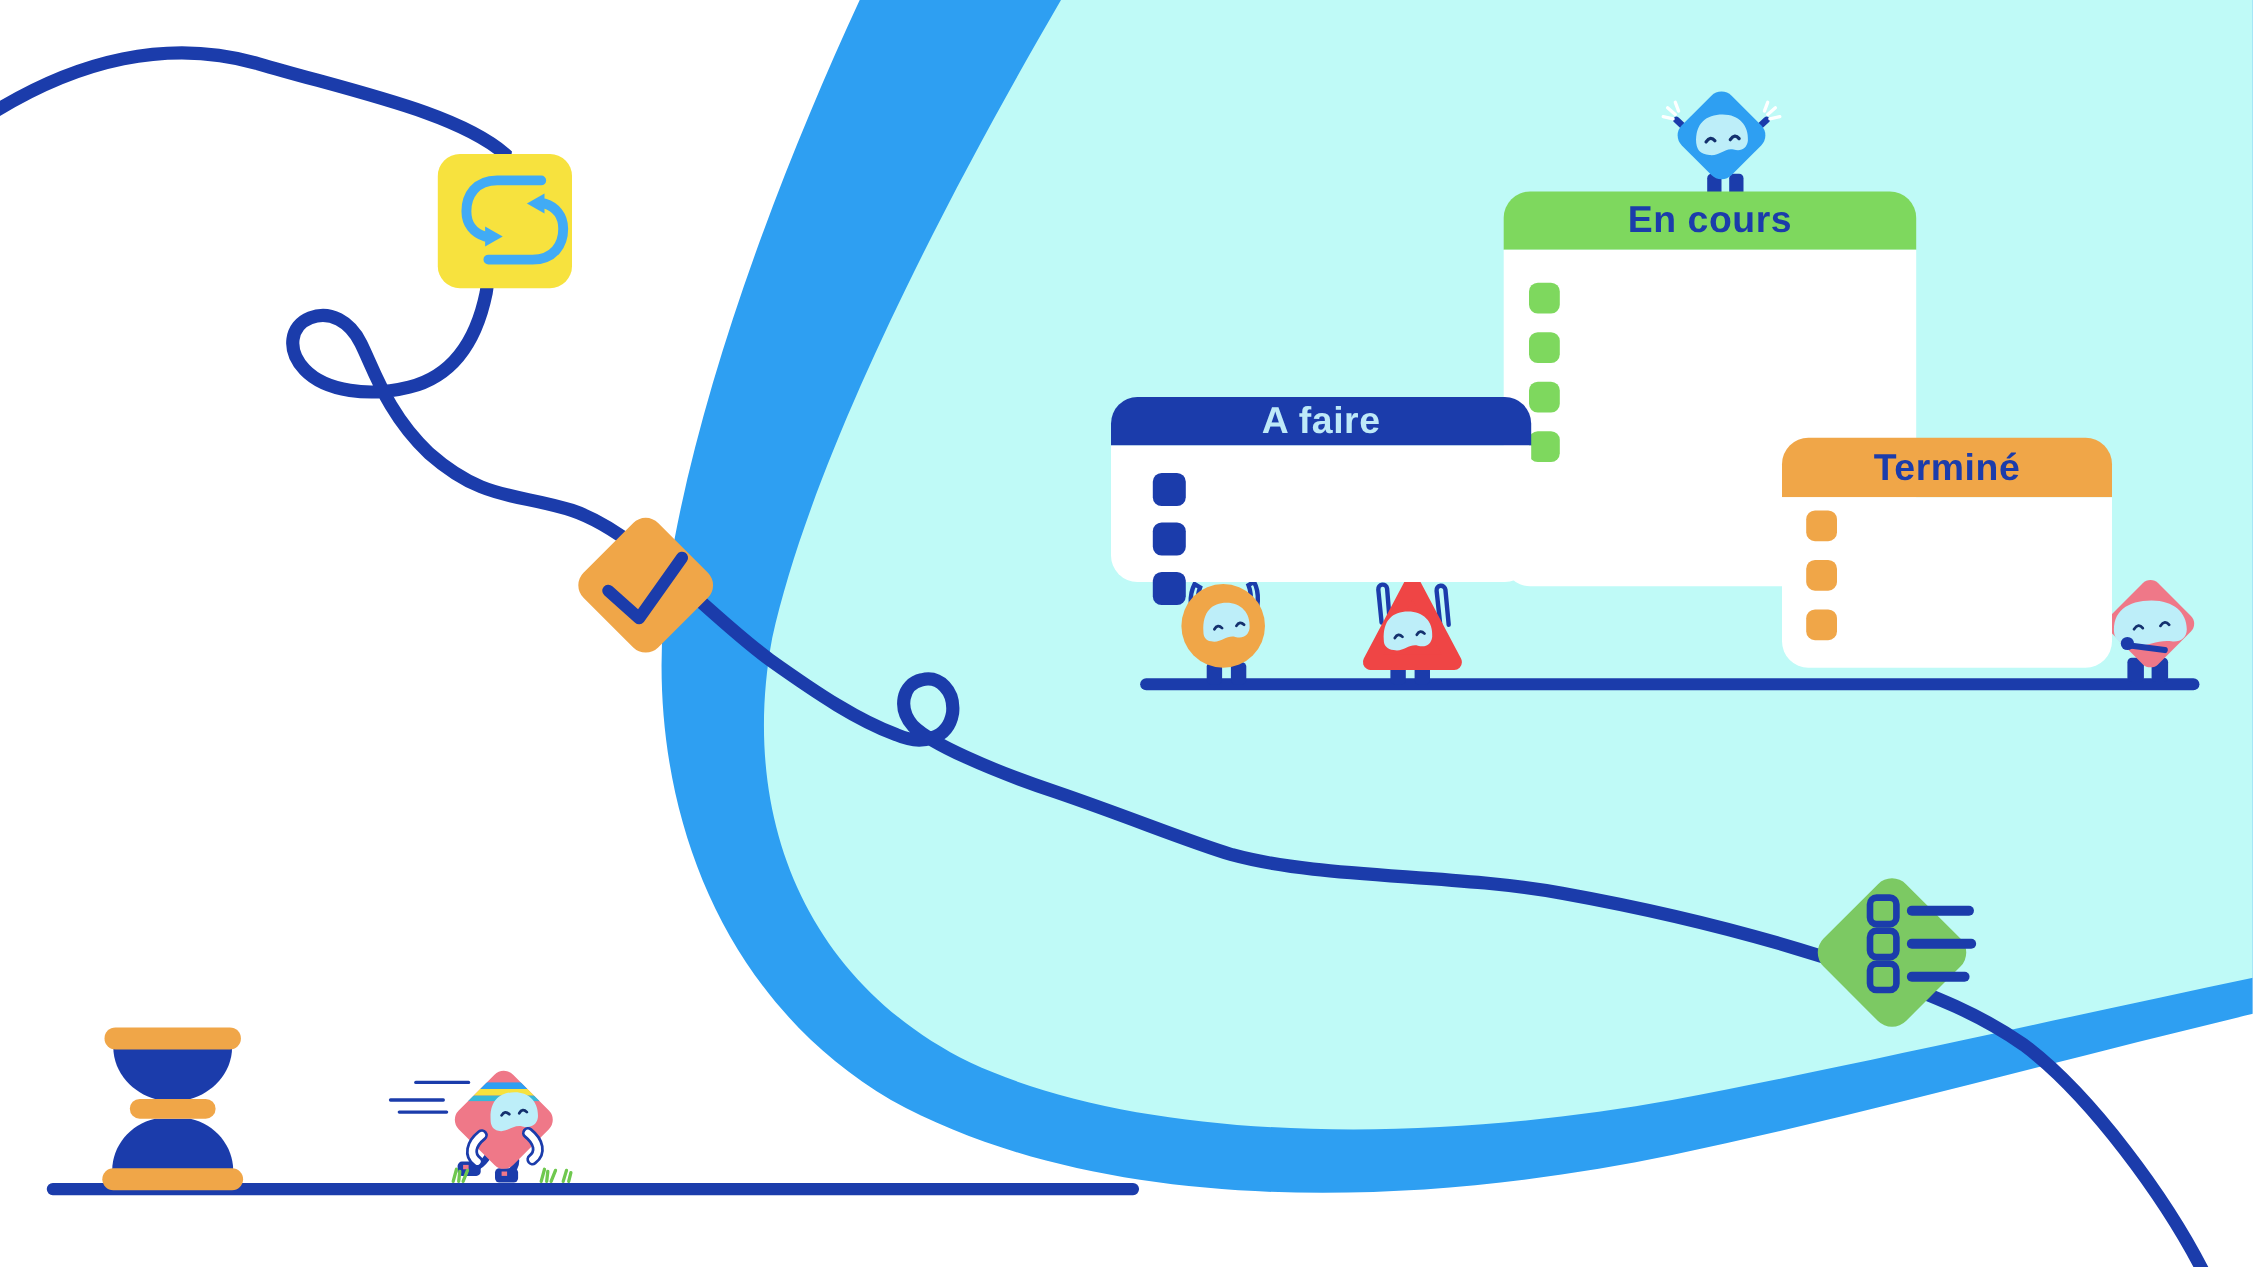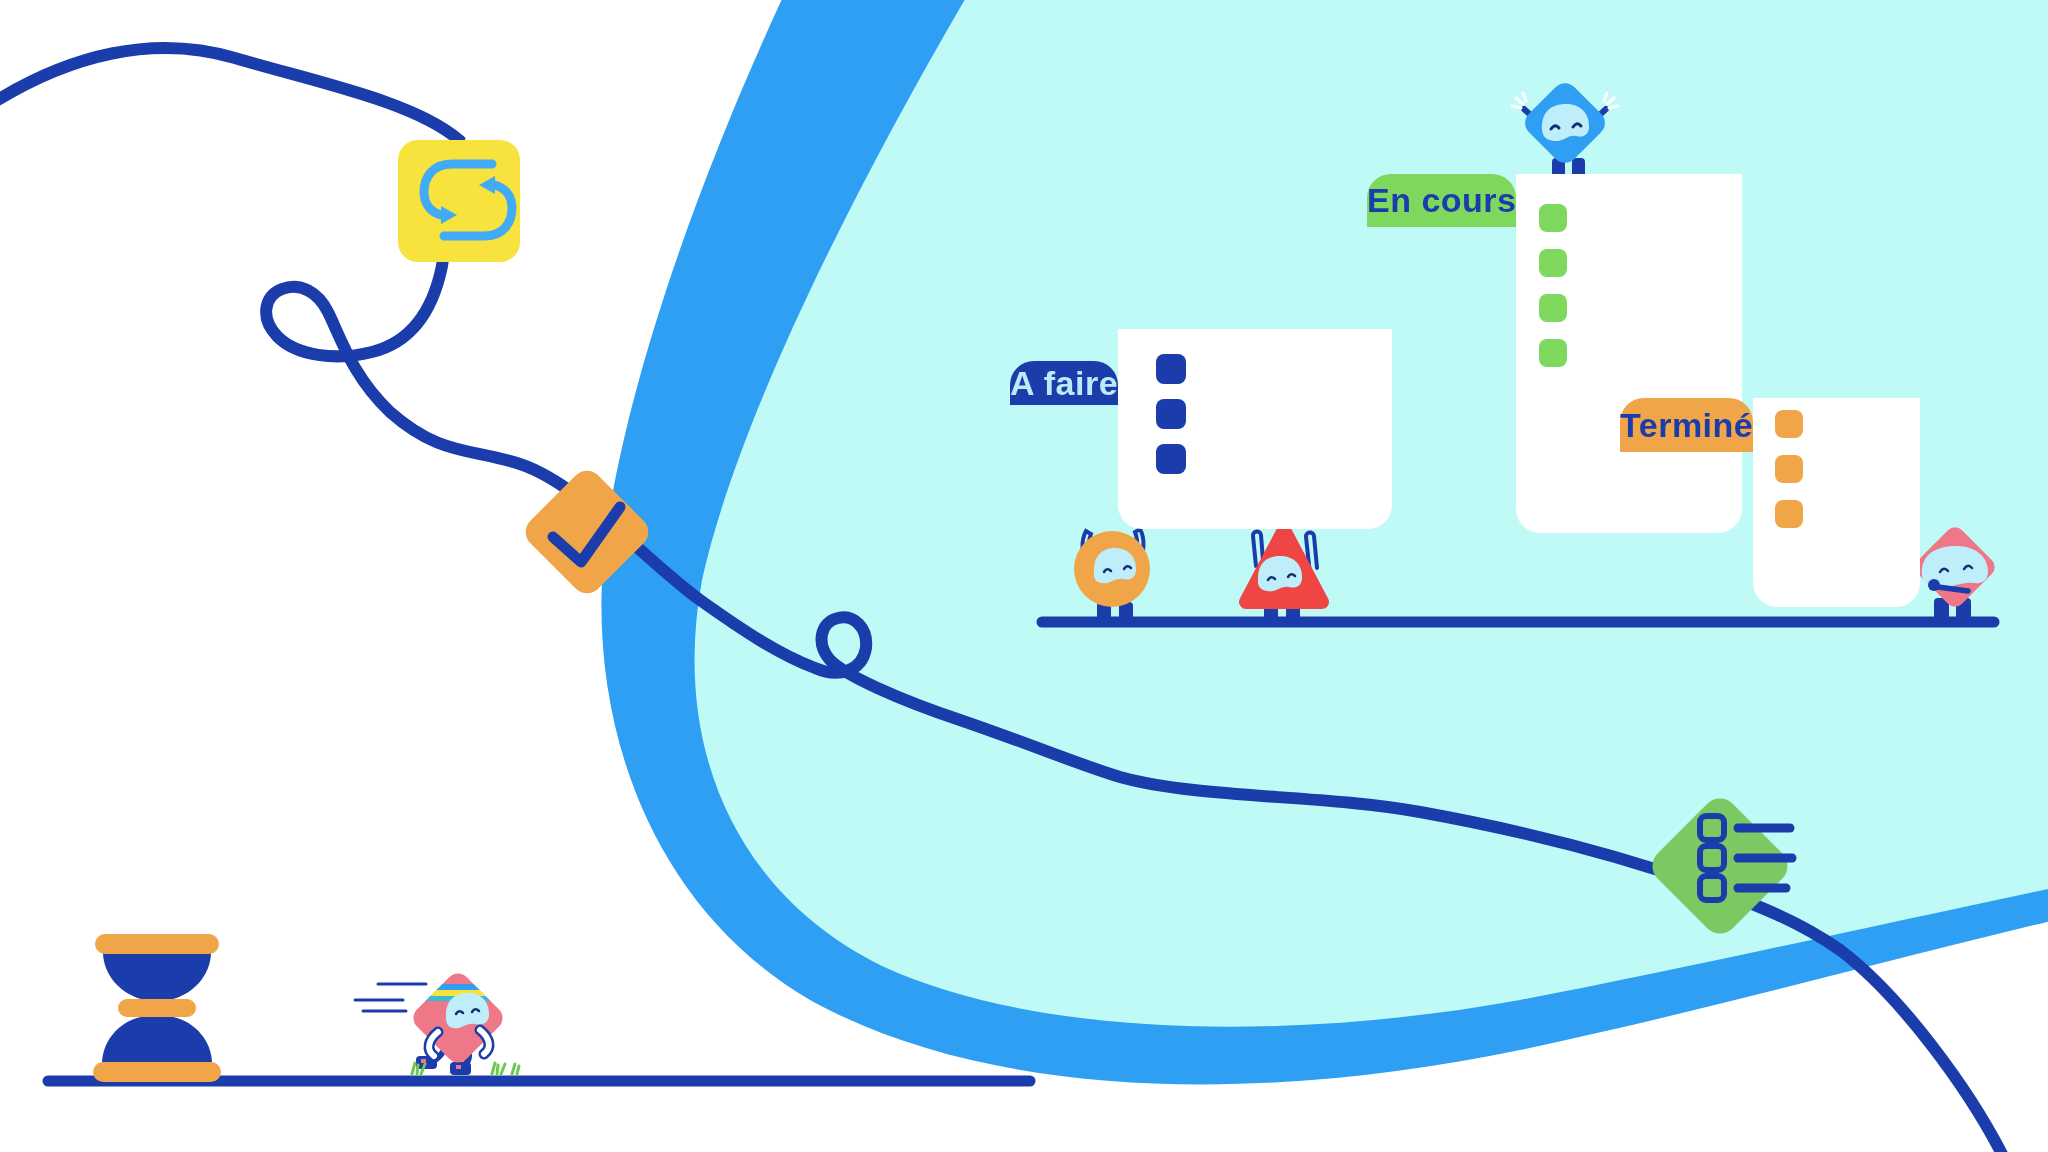--- a/index.html
+++ b/index.html
@@ -7,21 +7,21 @@
     --face:#bdeef9; --green:#7ed85e; --green2:#7cc963; --orange:#f0a648;
     --yellow:#f7e23e; --pink:#ef7888; --red:#ef4545; --grass:#6fc84f;
     --label-light:#bee9f8;
   }
   *{margin:0;padding:0;box-sizing:border-box;}
   html,body{background:#fff;}
   .stage{position:relative;width:2048px;height:1152px;overflow:hidden;background:#fff;
          font-family:"Liberation Sans",sans-serif;}
   .layer{position:absolute;left:0;top:0;width:2048px;height:1152px;pointer-events:none;}
   
-  .board{position:absolute;display:flex;flex-direction:row;}
+  .board{position:absolute;display:flex;flex-direction:column;}
   .board-header{display:flex;align-items:center;justify-content:center;
                 border-radius:24px 24px 0 0;font-weight:bold;font-size:34px;letter-spacing:.5px;}
   .board-body{background:#fff;border-radius:0 0 24px 24px;flex:1;position:relative;padding-top:0;}
   .sq{position:absolute;border-radius:8px;}
   .board-todo{left:1010px;top:329px;width:382px;height:200px;z-index:6;}
   .board-todo .board-header{height:44px;background:var(--navy);color:var(--label-light);margin-top:32px;}
   .board-todo .sq{width:30px;height:30px;left:38px;background:var(--navy);}
   .board-progress{left:1367px;top:174px;width:375px;height:359px;z-index:5;}
   .board-progress .board-header{height:53px;background:var(--green);color:var(--navy);}
   .board-progress .sq{width:28px;height:28px;left:23px;background:var(--green);}

